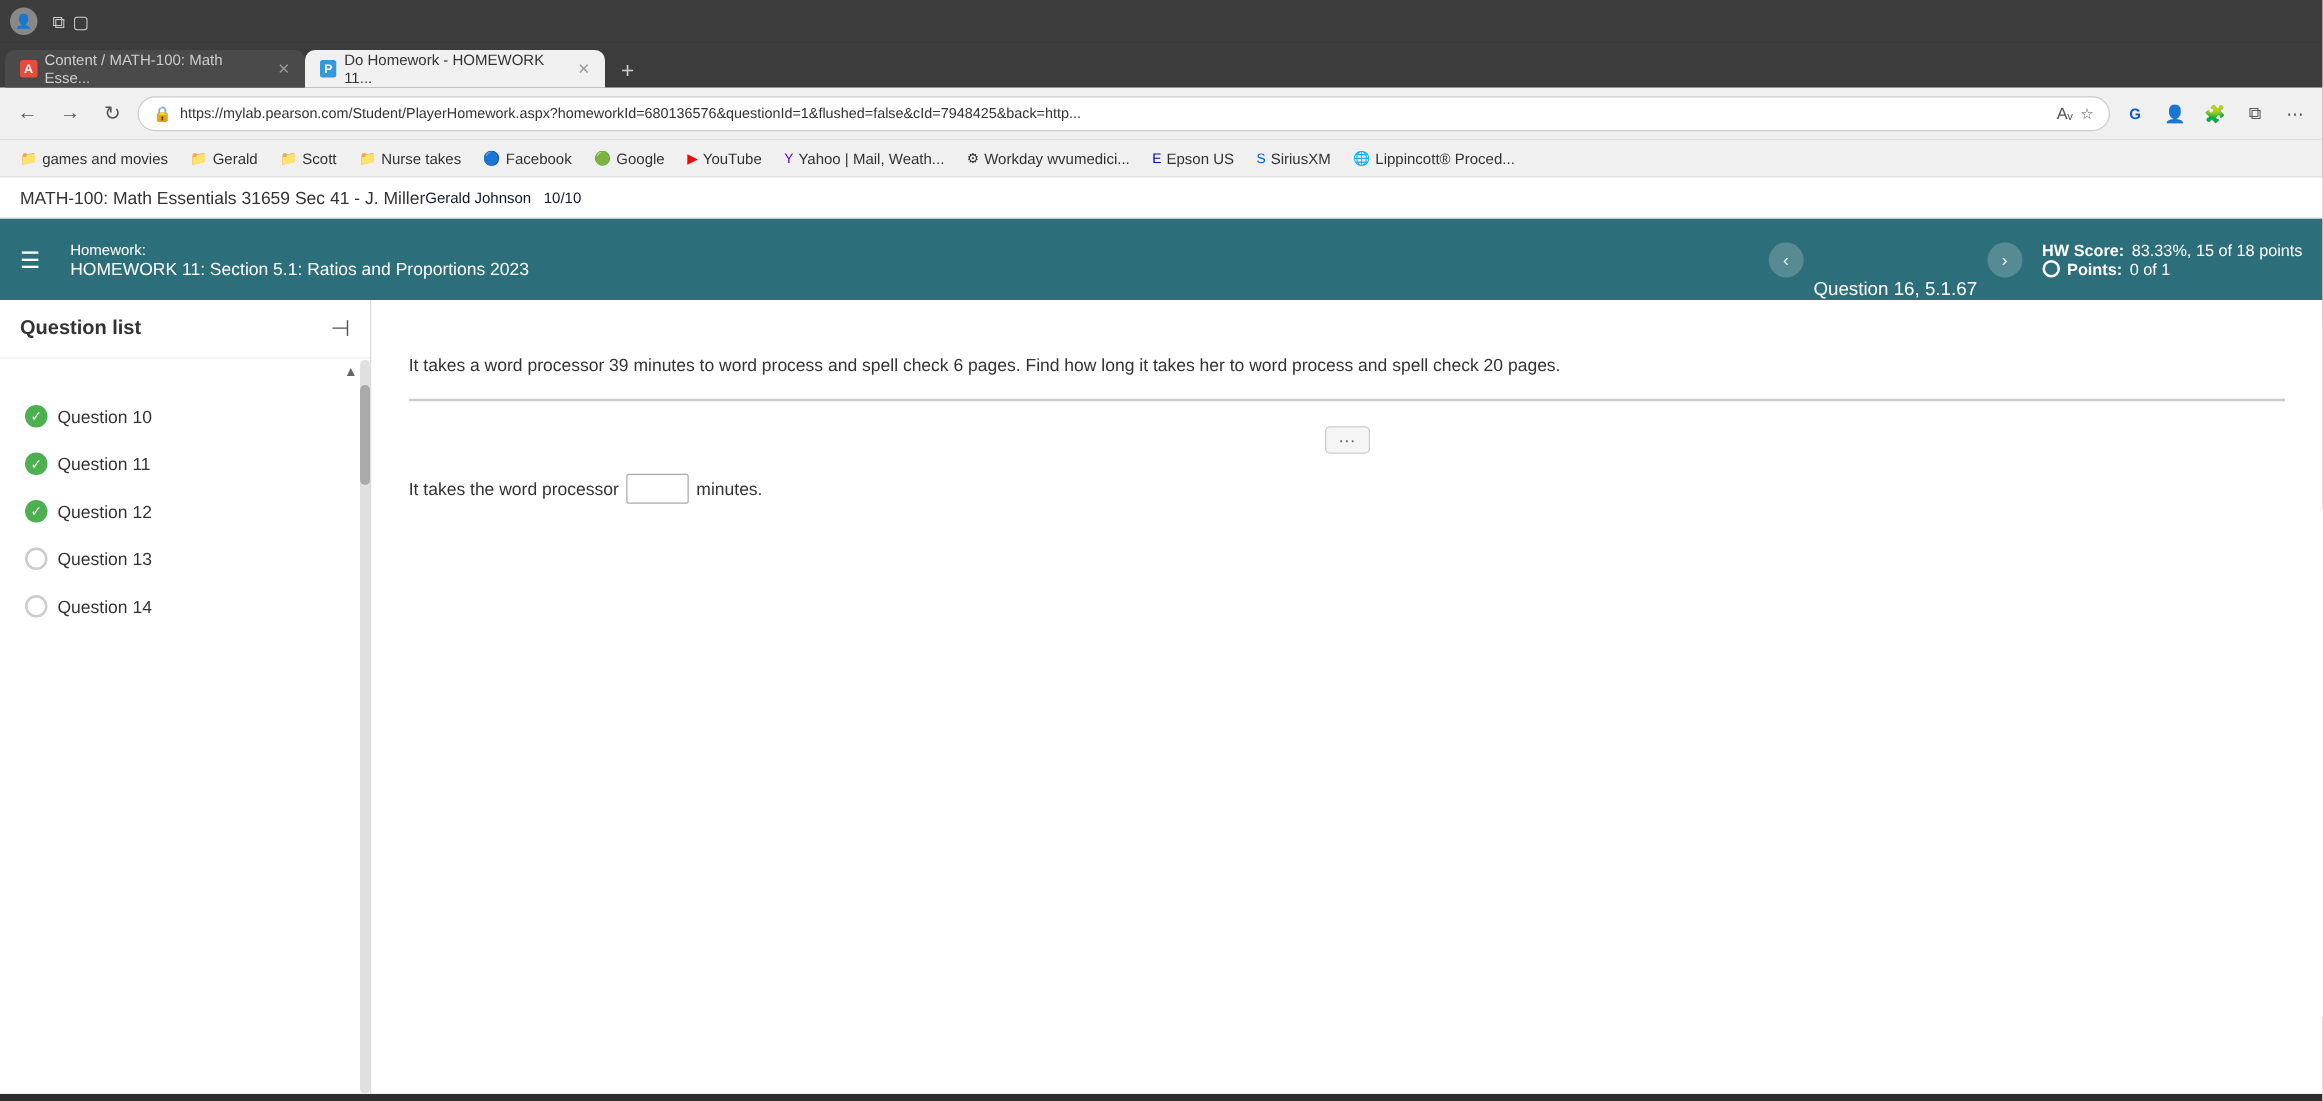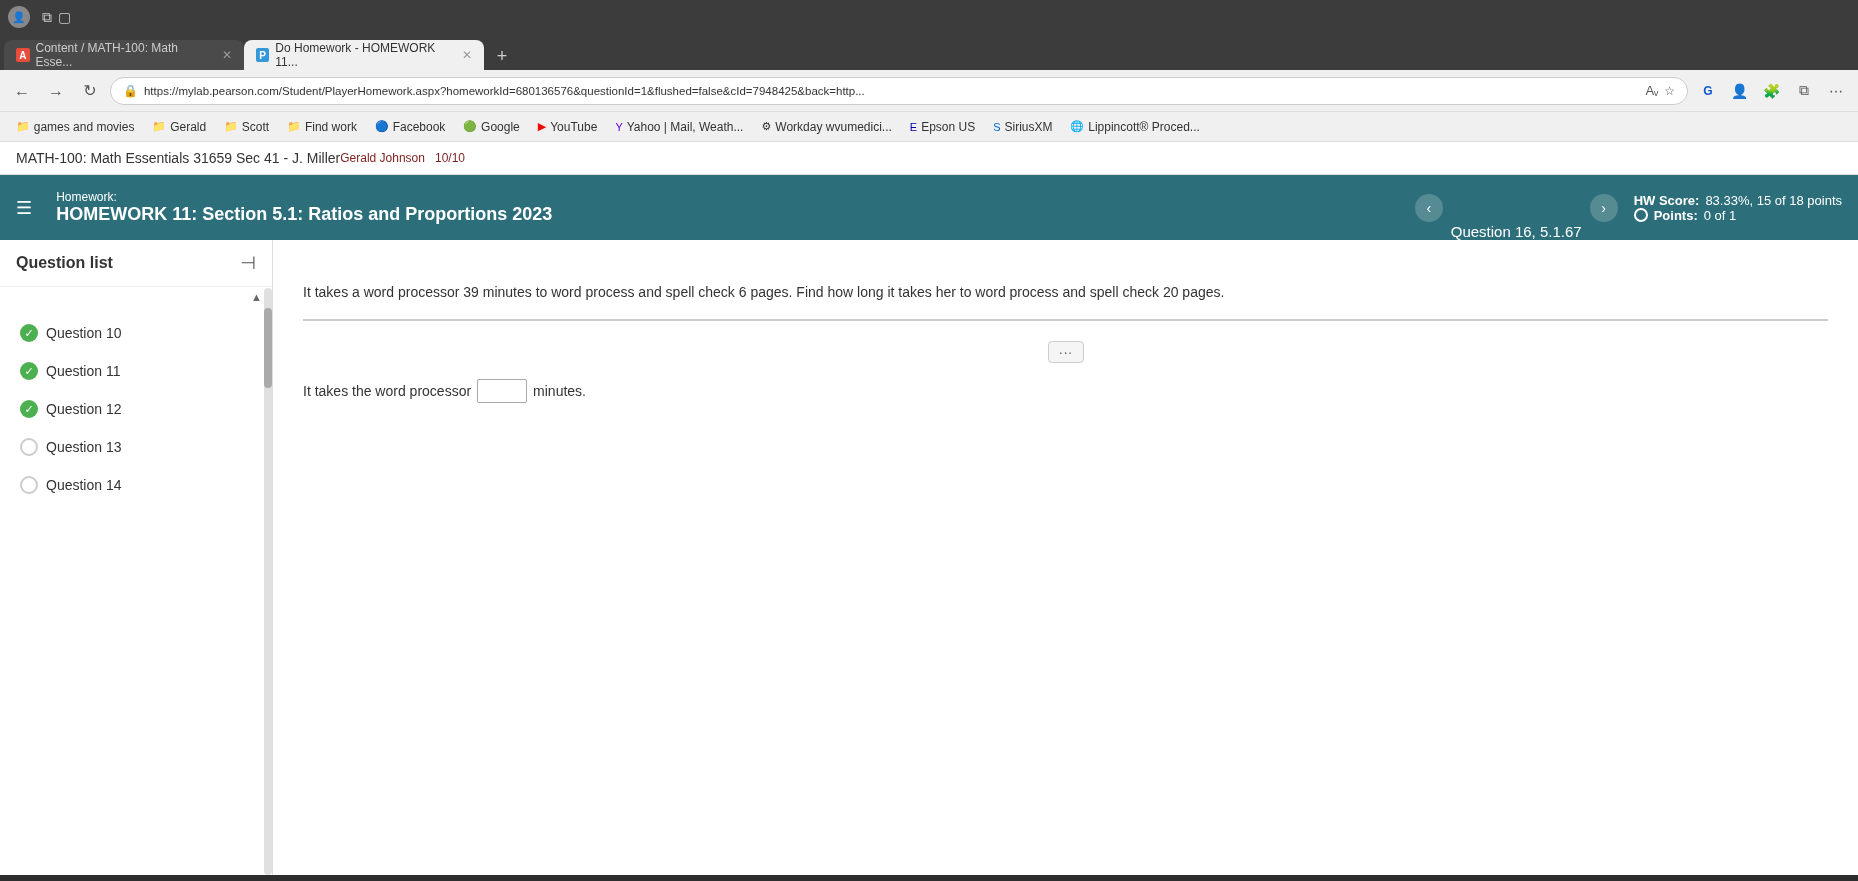--- a/index.html
+++ b/index.html
@@ -38,40 +38,40 @@
     .bookmark { display: flex; align-items: center; gap: 4px; padding: 3px 8px; border-radius: 4px; cursor: pointer; font-size: 12px; color: #333; white-space: nowrap; }
     .bookmark-icon { font-size: 11px; }
     .bookmark-folder { color: #f5a623; }
 
     
     .page { background: #fff; width: 100%; }
 
     
     .course-header { background: #fff; padding: 8px 16px; border-bottom: 1px solid #ddd; font-size: 13px; color: #333; display: flex; justify-content: flex-start; align-items: center; }
     .course-title { font-weight: normal; font-size: 14px; color: #333; }
-    .user-info { font-size: 12px; color: #7f1d1d; }
+    .user-info { font-size: 12px; color: #0f172a; }
 
     
     .hw-header { background: #2c6e7a; color: #fff; display: flex; align-items: center; padding: 0 16px; min-height: 64px; gap: 16px; }
     .hw-menu-icon { font-size: 18px; color: #fff; cursor: pointer; margin-right: 8px; }
     .hw-title-block { flex: 1; }
     .hw-label { font-size: 12px; font-weight: normal; }
-    .hw-name { font-size: 18px; font-weight: bold; }
+    .hw-name { font-size: 14px; font-weight: normal; }
     .hw-nav { display: flex; align-items: center; gap: 8px; }
     .hw-nav-btn { width: 28px; height: 28px; border-radius: 50%; background: rgba(255,255,255,0.2); border: none; color: #fff; font-size: 14px; cursor: pointer; display: flex; align-items: center; justify-content: center; }
     .hw-question-num { font-size: 15px; color: #fff; font-weight: normal; white-space: nowrap; margin-top: 48px; }
     .hw-score-block { text-align: right; font-size: 13px; }
     .hw-score-row { display: flex; align-items: center; gap: 6px; }
     .hw-score-circle { width: 14px; height: 14px; border-radius: 50%; border: 2px solid #fff; display: inline-block; }
 
     
     .main-layout { display: flex; height: calc(881px - 34px - 36px - 42px - 30px - 64px - 40px); min-height: 550px; }
 
     
-    .sidebar { width: 273px; background: #fff; border-right: 1px solid #ddd; display: flex; flex-direction: column; position: relative; }
+    .sidebar { width: 297px; background: #fff; border-right: 1px solid #ddd; display: flex; flex-direction: column; position: relative; }
     .sidebar-header { padding: 12px 16px; display: flex; align-items: center; justify-content: space-between; border-bottom: 1px solid #eee; }
     .sidebar-title { font-size: 16px; font-weight: bold; color: #333; }
     .sidebar-collapse { font-size: 18px; color: #555; cursor: pointer; border: none; background: none; }
     .question-list { flex: 1; overflow-y: auto; padding: 8px 0; }
     .question-item { display: flex; align-items: center; padding: 10px 20px; cursor: pointer; gap: 8px; font-size: 14px; color: #333; }
     .question-check { width: 18px; height: 18px; border-radius: 50%; display: flex; align-items: center; justify-content: center; font-size: 11px; flex-shrink: 0; }
     .question-check.correct { background: #4caf50; color: #fff; }
     .question-check.empty { background: transparent; border: 2px solid #ccc; }
 
     
@@ -140,21 +140,21 @@
     <div class="bookmark">
       <span class="bookmark-icon bookmark-folder">📁</span>
       <span>Gerald</span>
     </div>
     <div class="bookmark">
       <span class="bookmark-icon bookmark-folder">📁</span>
       <span>Scott</span>
     </div>
     <div class="bookmark">
       <span class="bookmark-icon bookmark-folder">📁</span>
-      <span>Find work</span>
+      <span>Nurse takes</span>
     </div>
     <div class="bookmark">
       <span class="bookmark-icon" style="color:#1877f2;">🔵</span>
       <span>Facebook</span>
     </div>
     <div class="bookmark">
       <span class="bookmark-icon">🟢</span>
       <span>Google</span>
     </div>
     <div class="bookmark">

